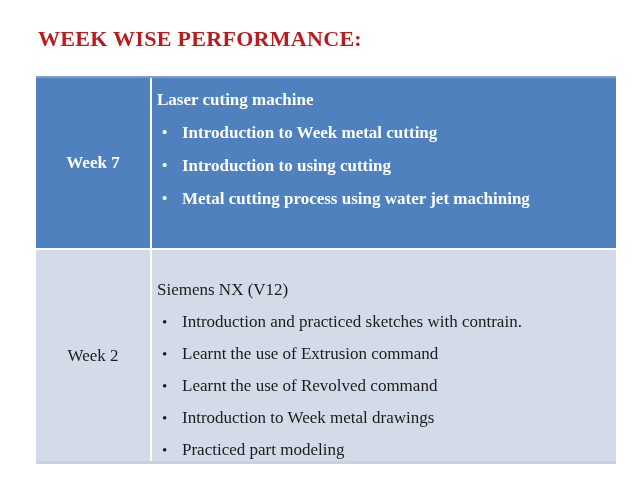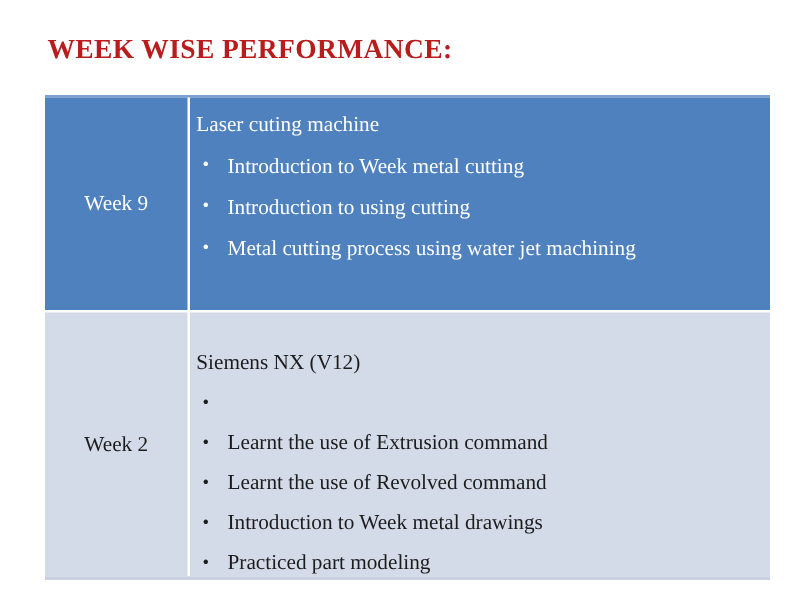--- a/index.html
+++ b/index.html
@@ -55,21 +55,21 @@
     justify-content: center;
     font-size: 17px;
   }
   .cell-content {
     flex: 1 1 auto;
     font-size: 17px;
   }
   .t-row--week1 .cell {
     background: #4e81bd;
     color: #ffffff;
-    font-weight: normal;
+    font-weight: bold;
   }
   .t-row--week2 .cell {
     background: #d3dae8;
     color: #1c1c1c;
     font-weight: normal;
   }
   .t-row--week1 .cell-content {
     padding-top: 5px;
   }
   .t-row--week2 .cell-content {
@@ -95,21 +95,21 @@
 <body>
 
 <div class="slide">
 
   <div class="slide-title">WEEK WISE PERFORMANCE:</div>
 
   <div class="perf-table">
 
     <div class="t-row t-row--week1">
       <div class="cell cell-week">
-        <span>Week 9</span>
+        <span>Week 7</span>
       </div>
       <div class="cell cell-content">
 
         <div class="line line--heading">
           <span>Laser cuting machine</span>
         </div>
 
         <div class="line line--bullet">
           <span class="bullet-marker">•</span>
           <span>Introduction to Week metal cutting</span>
@@ -134,20 +134,21 @@
         <span>Week 2</span>
       </div>
       <div class="cell cell-content">
 
         <div class="line line--heading">
           <span>Siemens NX (V12)</span>
         </div>
 
         <div class="line line--bullet">
           <span class="bullet-marker">•</span>
+          <span>Introduction and practiced sketches with contrain.</span>
         </div>
 
         <div class="line line--bullet">
           <span class="bullet-marker">•</span>
           <span>Learnt the use of Extrusion command</span>
         </div>
 
         <div class="line line--bullet">
           <span class="bullet-marker">•</span>
           <span>Learnt the use of Revolved command</span>

